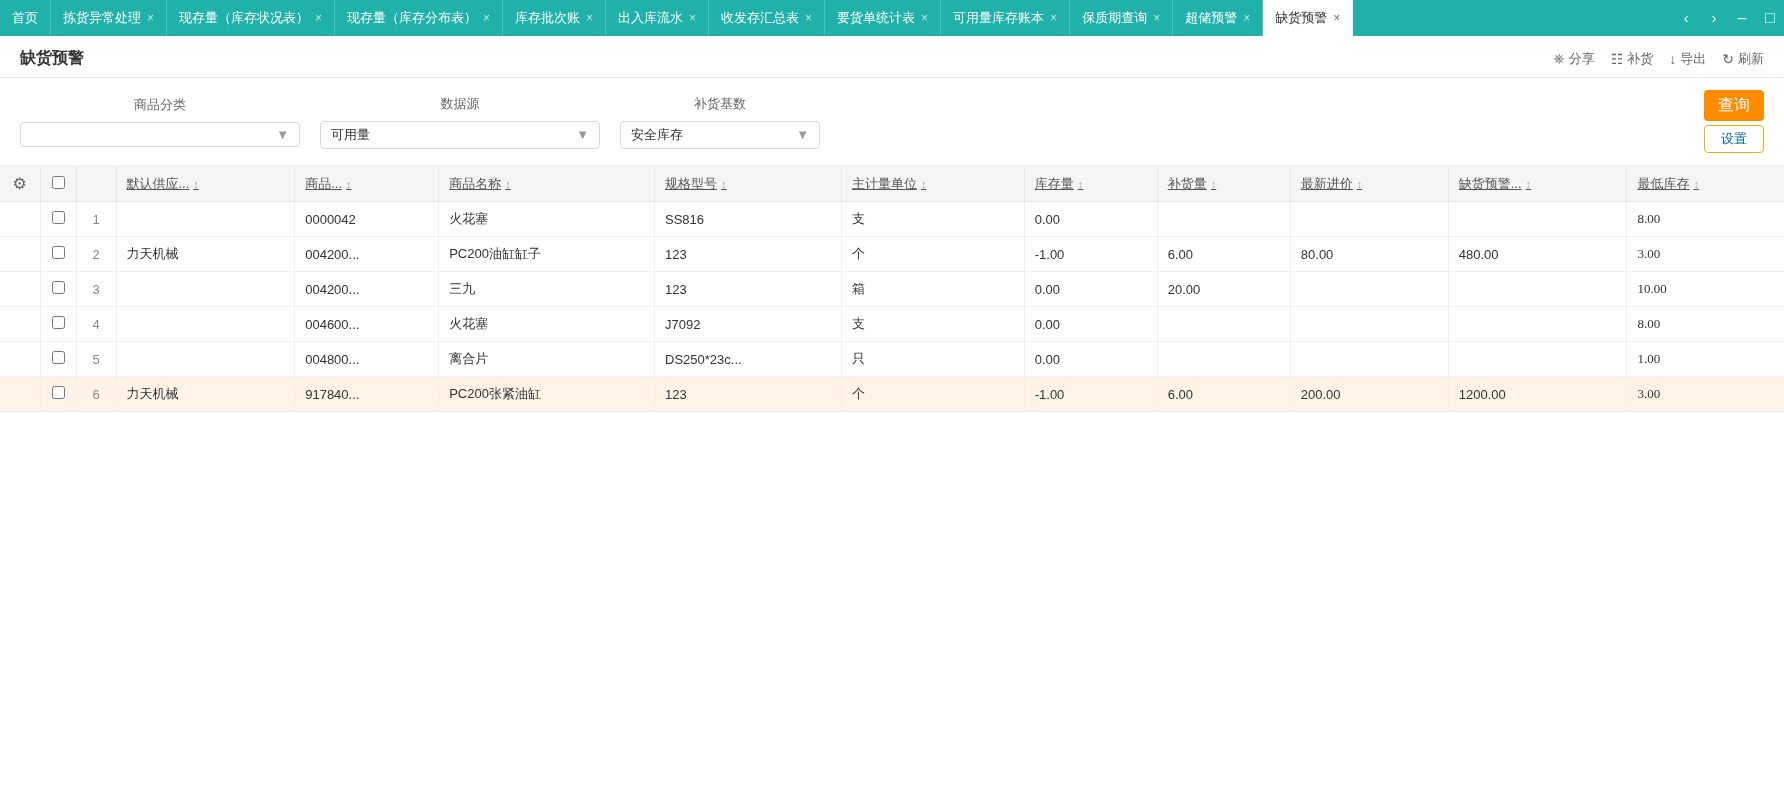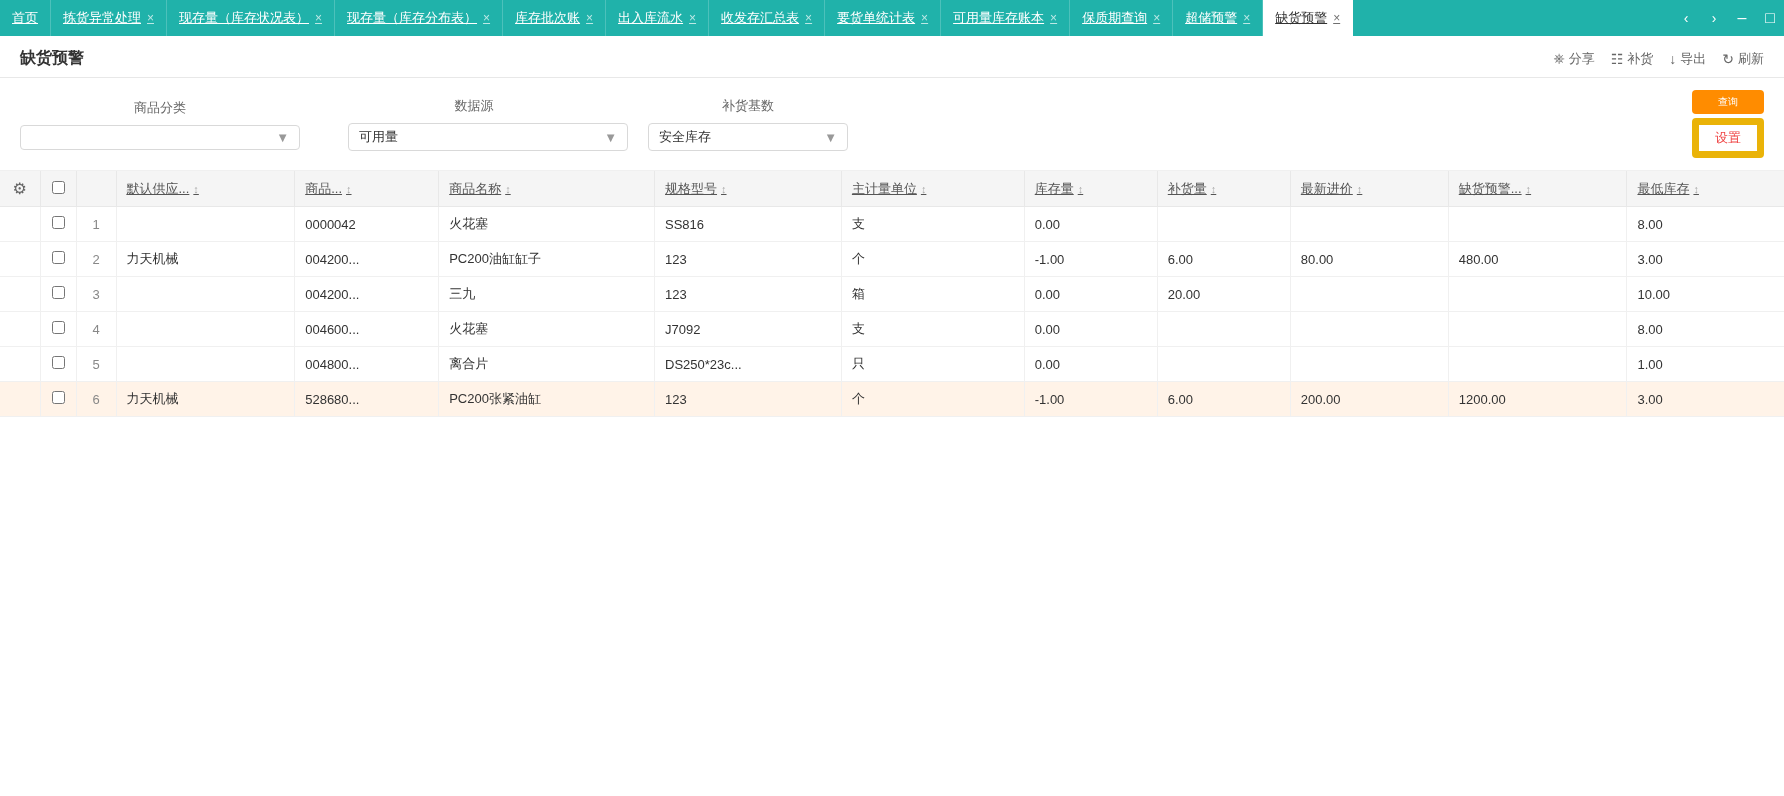--- a/index.html
+++ b/index.html
@@ -17,21 +17,20 @@
       display: flex;
       align-items: center;
       padding: 8px 12px;
       height: 100%;
       color: #fff;
       white-space: nowrap;
       cursor: pointer;
       font-size: 13px;
       border-right: 1px solid rgba(255,255,255,0.2);
       flex-shrink: 0;
-      text-decoration: underline;
     }
     .tab-item.active {
       background: #fff;
       color: #333;
     }
     .tab-item .close-icon {
       margin-left: 6px;
       font-size: 12px;
       color: inherit;
       opacity: 0.7;
@@ -128,26 +127,26 @@
       flex-direction: column;
       gap: 4px;
     }
     .btn-query {
       background: #ff8c00;
       color: #fff;
       border: none;
       border-radius: 4px;
       padding: 5px 12px;
       cursor: pointer;
-      font-size: 10px;
+      font-size: 16px;
     }
     .btn-settings {
       background: #fff;
-      color: #ef4444;
-      border: 7px solid #eab308;
+      color: #0369a1;
+      border: 1px solid #eab308;
       border-radius: 4px;
       padding: 4px 16px;
       cursor: pointer;
       font-size: 13px;
     }
 
     
     .table-container {
       padding: 0 0;
       overflow-x: auto;
@@ -172,21 +171,21 @@
     thead th:last-child { border-right: none; }
     tbody tr {
       border-bottom: 1px solid #f0f0f0;
     }
     tbody tr.highlighted { background: #fff3e8; }
     tbody td {
       padding: 8px 10px;
       border-right: 1px solid #f0f0f0;
       white-space: nowrap;
     }
-    tbody td:last-child { border-right: none; }
+    tbody td:last-child { border-right: none; font-family: Liberation Serif, serif; }
     .col-index { width: 40px; text-align: center; color: #888; }
     .col-checkbox { width: 36px; text-align: center; }
     .col-settings { width: 40px; text-align: center; }
 
     .sort-icon { color: #aaa; font-size: 11px; margin-left: 2px; }
 
     .th-inner {
       display: flex;
       align-items: center;
       gap: 2px;
@@ -257,21 +256,21 @@
   <div class="filter-area">
     <div class="filter-group">
       <span class="filter-label">商品分类</span>
       <div class="filter-select" style="min-width:280px;">
         <span></span>
         <span class="arrow">▼</span>
       </div>
     </div>
     <div class="filter-group">
       <span class="filter-label">数据源</span>
-      <div class="filter-select" style="min-width:280px;margin-left:28px;">
+      <div class="filter-select" style="min-width:280px;">
         <span>可用量</span>
         <span class="arrow">▼</span>
       </div>
     </div>
     <div class="filter-group">
       <span class="filter-label">补货基数</span>
       <div class="filter-select" style="min-width:200px;">
         <span>安全库存</span>
         <span class="arrow">▼</span>
       </div>
@@ -429,21 +428,21 @@
             <td></td>
             <td></td>
             <td></td>
             <td>1.00</td>
           </tr>
           <tr class="highlighted">
             <td class="col-settings"></td>
             <td class="col-checkbox"><input type="checkbox" style=""></td>
             <td class="col-index">6</td>
             <td>力天机械</td>
-            <td>528680...</td>
+            <td>917840...</td>
             <td>PC200张紧油缸</td>
             <td>123</td>
             <td>个</td>
             <td>-1.00</td>
             <td>6.00</td>
             <td>200.00</td>
             <td>1200.00</td>
             <td>3.00</td>
           </tr>
         </tbody>

